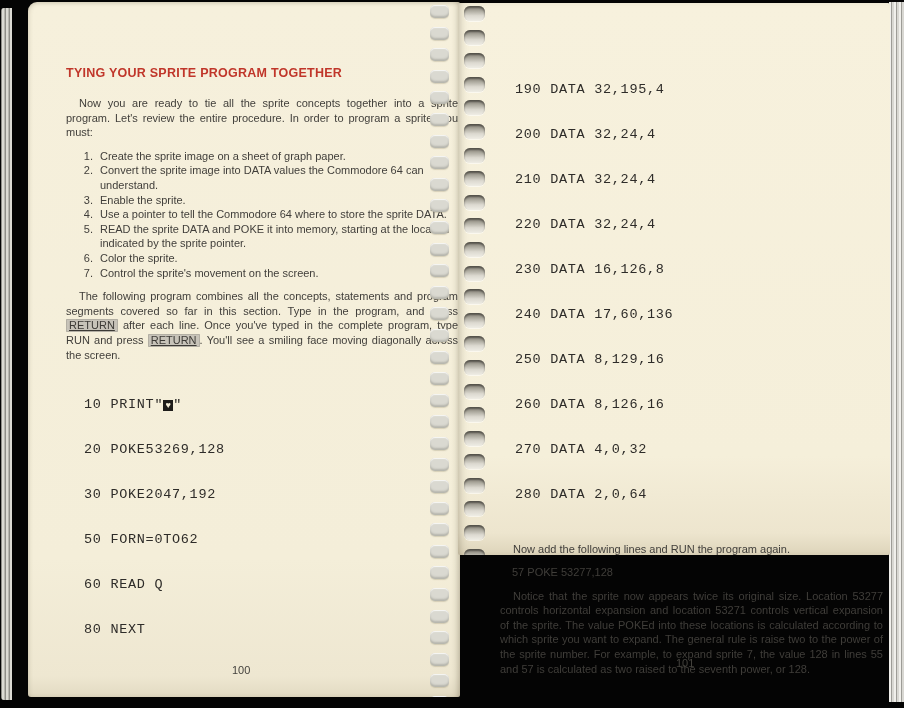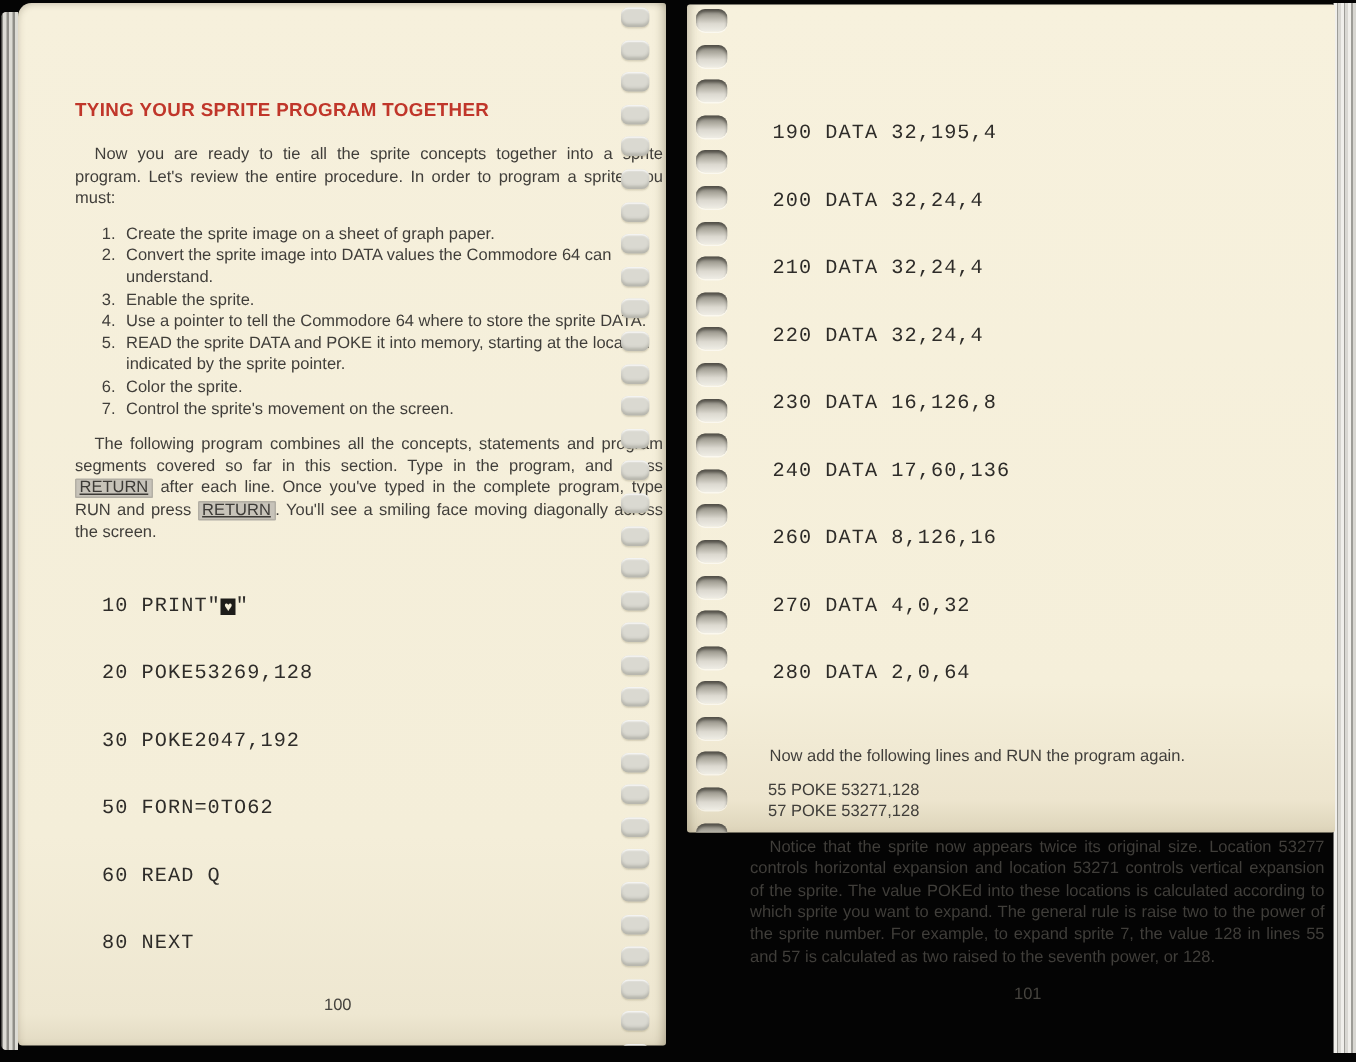--- a/index.html
+++ b/index.html
@@ -17,21 +17,21 @@
     background:repeating-linear-gradient(90deg,#8f8e88 0 1px,#dcdbd4 1px 3px,#b7b6af 3px 4px);
     border-radius:3px 0 0 3px;
   }
   .edge-right {
     position:absolute; left:889px; top:2px; width:15px; height:700px;
     background:repeating-linear-gradient(90deg,#f0efeb 0 2px,#9d9c97 2px 3px,#d8d7d2 3px 5px);
   }
 
   .page { position:absolute; }
   .page-left {
-    left:12px; top:2px; width:432px; height:695px;
+    left:28px; top:2px; width:432px; height:695px;
     border-radius:9px 2px 2px 3px;
     background:linear-gradient(180deg,#f6f0dc 0%,#f4eed9 80%,#eee7d1 97%,#e2dac2 100%);
     box-shadow:inset -5px 0 7px -4px rgba(70,60,35,.4), inset 2px 2px 5px -2px rgba(70,60,35,.25);
   }
   .page-right {
     left:458px; top:3px; width:432px; height:552px;
     border-radius:2px;
     background:linear-gradient(180deg,#f7f1dd 0%,#f5efda 82%,#ede5ce 96%,#ddd4ba 100%);
     box-shadow:inset 6px 0 8px -5px rgba(70,60,35,.35);
   }
@@ -234,29 +234,29 @@
       </div>
 
     <div class="content-right">
       <div class="code">
         <div class="code-line">190 DATA 32,195,4</div>
         <div class="code-line">200 DATA 32,24,4</div>
         <div class="code-line">210 DATA 32,24,4</div>
         <div class="code-line">220 DATA 32,24,4</div>
         <div class="code-line">230 DATA 16,126,8</div>
         <div class="code-line">240 DATA 17,60,136</div>
+        <div class="code-line">250 DATA 8,129,16</div>
         <div class="code-line">260 DATA 8,126,16</div>
         <div class="code-line">270 DATA 4,0,32</div>
         <div class="code-line">280 DATA 2,0,64</div>
       </div>
 
       <p class="body indent">Now add the following lines and RUN the program again.</p>
 
       <div class="poke-block">
-        <div class="sans-code">55 POKE 53271,128</div>
         <div class="sans-code">57 POKE 53277,128</div>
       </div>
 
       <p class="body indent">Notice that the sprite now appears twice its original size. Location 53277 controls horizontal expansion and location 53271 controls vertical expansion of the sprite. The value POKEd into these locations is calculated according to which sprite you want to expand. The general rule is raise two to the power of the sprite number. For example, to expand sprite 7, the value 128 in lines 55 and 57 is calculated as two raised to the seventh power, or 128.</p>
 
     </div>
 
     <div class="page-num page-num-right">101</div>
   </div>
 

